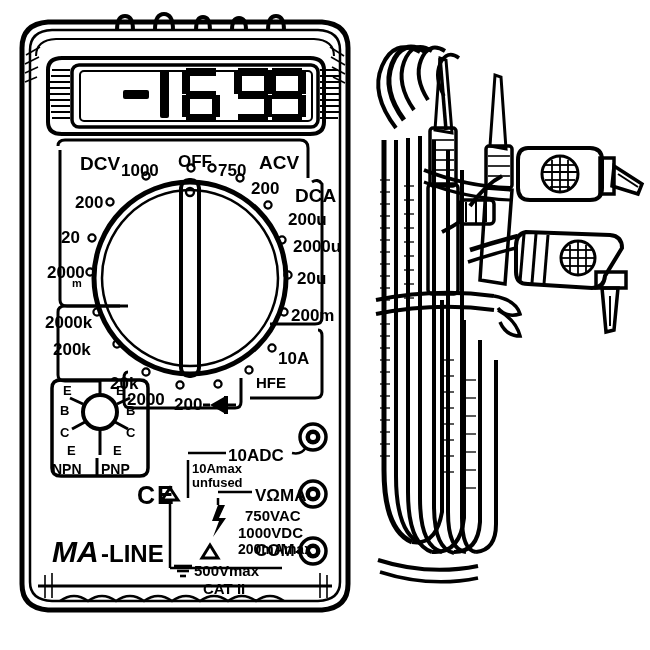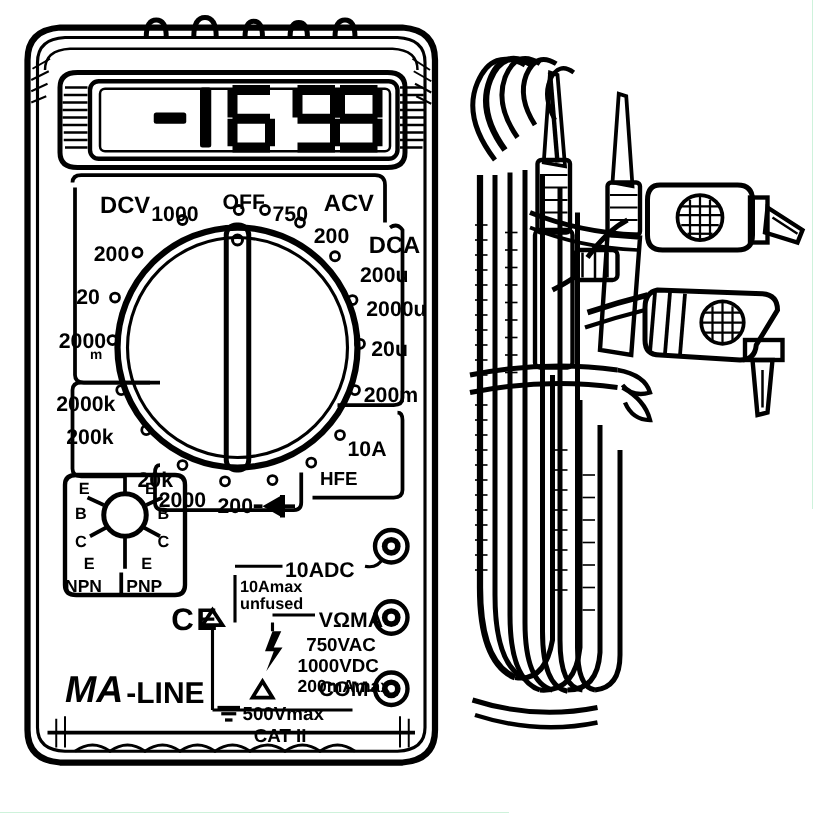--- a/index.html
+++ b/index.html
@@ -1,18 +1,18 @@
 <!DOCTYPE html>
 <html><head>
 <meta charset="utf-8">
 <style>
   html,body{margin:0;padding:0;background:#ffffff;}
   body{width:650px;height:650px;overflow:hidden;
        font-family:"Liberation Sans", sans-serif;color:#000;}
-  #stage{position:relative;width:650px;height:650px;background:#22c55e;}
+  #stage{position:relative;width:650px;height:650px;background:#86efac;}
   svg{display:block;}
   .ink{fill:none;stroke:#000;}
   text{font-family:"Liberation Sans", sans-serif;font-weight:bold;fill:#000;
        dominant-baseline:middle;}
 </style>
 </head>
 <body>
 
 <div id="stage">
 <svg width="650" height="650" viewBox="0 0 650 650" xmlns="http://www.w3.org/2000/svg">

